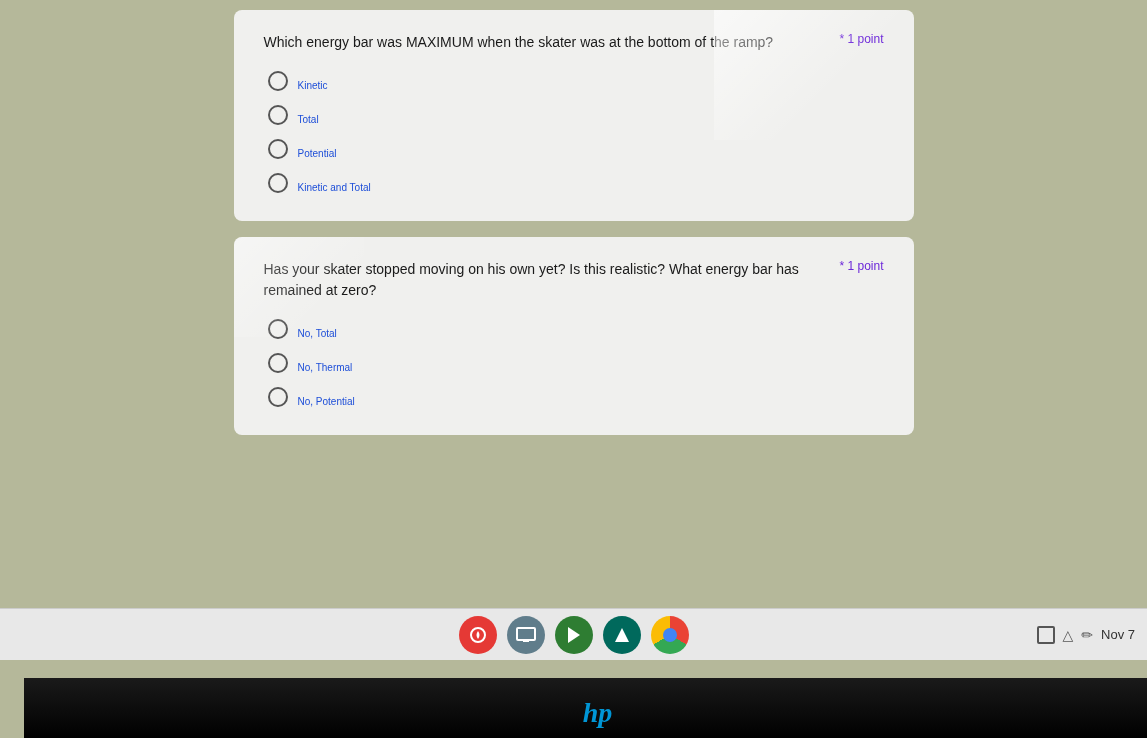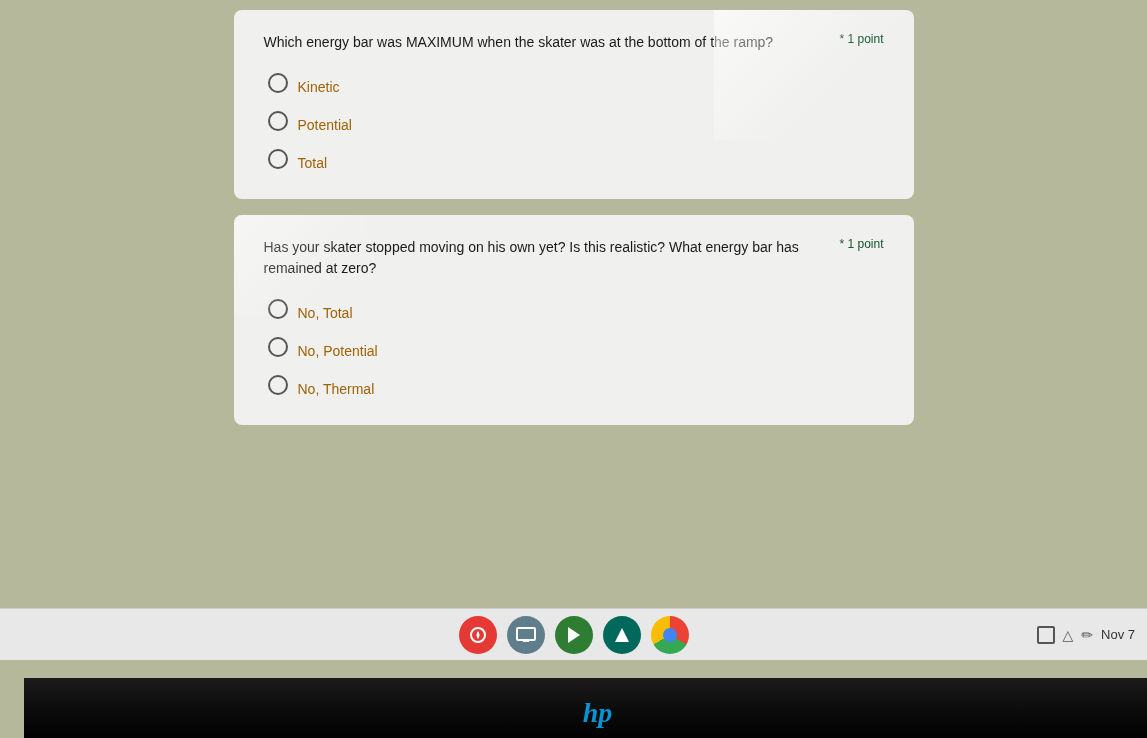--- a/index.html
+++ b/index.html
@@ -43,21 +43,21 @@
 
     .question-text {
       font-size: 14px;
       color: #1a1a1a;
       line-height: 1.5;
       flex: 1;
     }
 
     .point-badge {
       font-size: 12px;
-      color: #14532d;
+      color: #6d28d9;
       margin-left: 8px;
       white-space: nowrap;
     }
 
     .options-list {
       list-style: none;
       display: flex;
       flex-direction: column;
       gap: 14px;
       padding-left: 4px;
@@ -74,22 +74,22 @@
       width: 20px;
       height: 20px;
       border-radius: 50%;
       border: 2px solid #555;
       background: transparent;
       flex-shrink: 0;
       display: inline-block;
     }
 
     .option-label {
-      font-size: 14px;
-      color: #a16207;
+      font-size: 10px;
+      color: #1d4ed8;
       margin-top: 8px;
     }
 
     
     .card-glare {
       position: absolute;
       top: 0;
       right: 0;
       width: 200px;
       height: 130px;
@@ -218,47 +218,51 @@
       <span class="question-text">Which energy bar was MAXIMUM when the skater was at the bottom of the ramp?</span>
       <span class="point-badge">* 1 point</span>
     </div>
     <ul class="options-list">
       <li class="option-item">
         <span class="radio-circle"></span>
         <span class="option-label">Kinetic</span>
       </li>
       <li class="option-item">
         <span class="radio-circle"></span>
+        <span class="option-label">Total</span>
+      </li>
+      <li class="option-item">
+        <span class="radio-circle"></span>
         <span class="option-label">Potential</span>
       </li>
       <li class="option-item">
         <span class="radio-circle"></span>
-        <span class="option-label">Total</span>
+        <span class="option-label">Kinetic and Total</span>
       </li>
     </ul>
   </div>
 
   <div class="question-card">
     <div class="card-glare-2"></div>
     <div class="question-header">
       <span class="question-text">Has your skater stopped moving on his own yet? Is this realistic? What energy bar has remained at zero?</span>
       <span class="point-badge">* 1 point</span>
     </div>
     <ul class="options-list">
       <li class="option-item">
         <span class="radio-circle"></span>
         <span class="option-label">No, Total</span>
       </li>
       <li class="option-item">
         <span class="radio-circle"></span>
+        <span class="option-label">No, Thermal</span>
+      </li>
+      <li class="option-item">
+        <span class="radio-circle"></span>
         <span class="option-label">No, Potential</span>
-      </li>
-      <li class="option-item">
-        <span class="radio-circle"></span>
-        <span class="option-label">No, Thermal</span>
       </li>
     </ul>
   </div>
 
 </div>
 
 <div class="taskbar">
   <div class="taskbar-center">
     <div class="taskbar-icon icon-red">
       <svg width="18" height="18" viewBox="0 0 18 18" fill="none">

